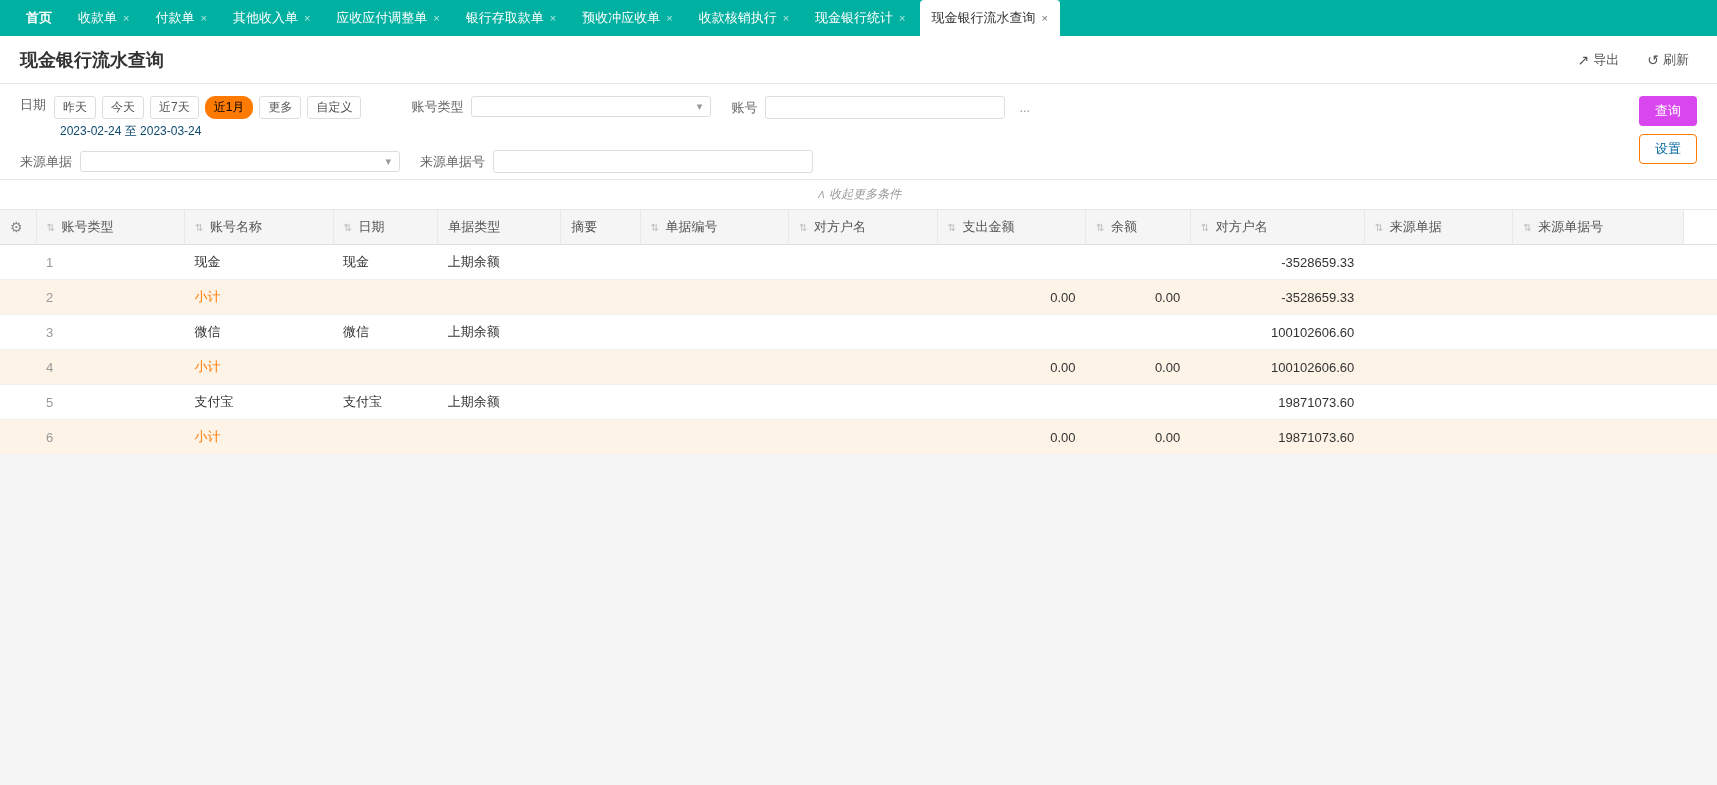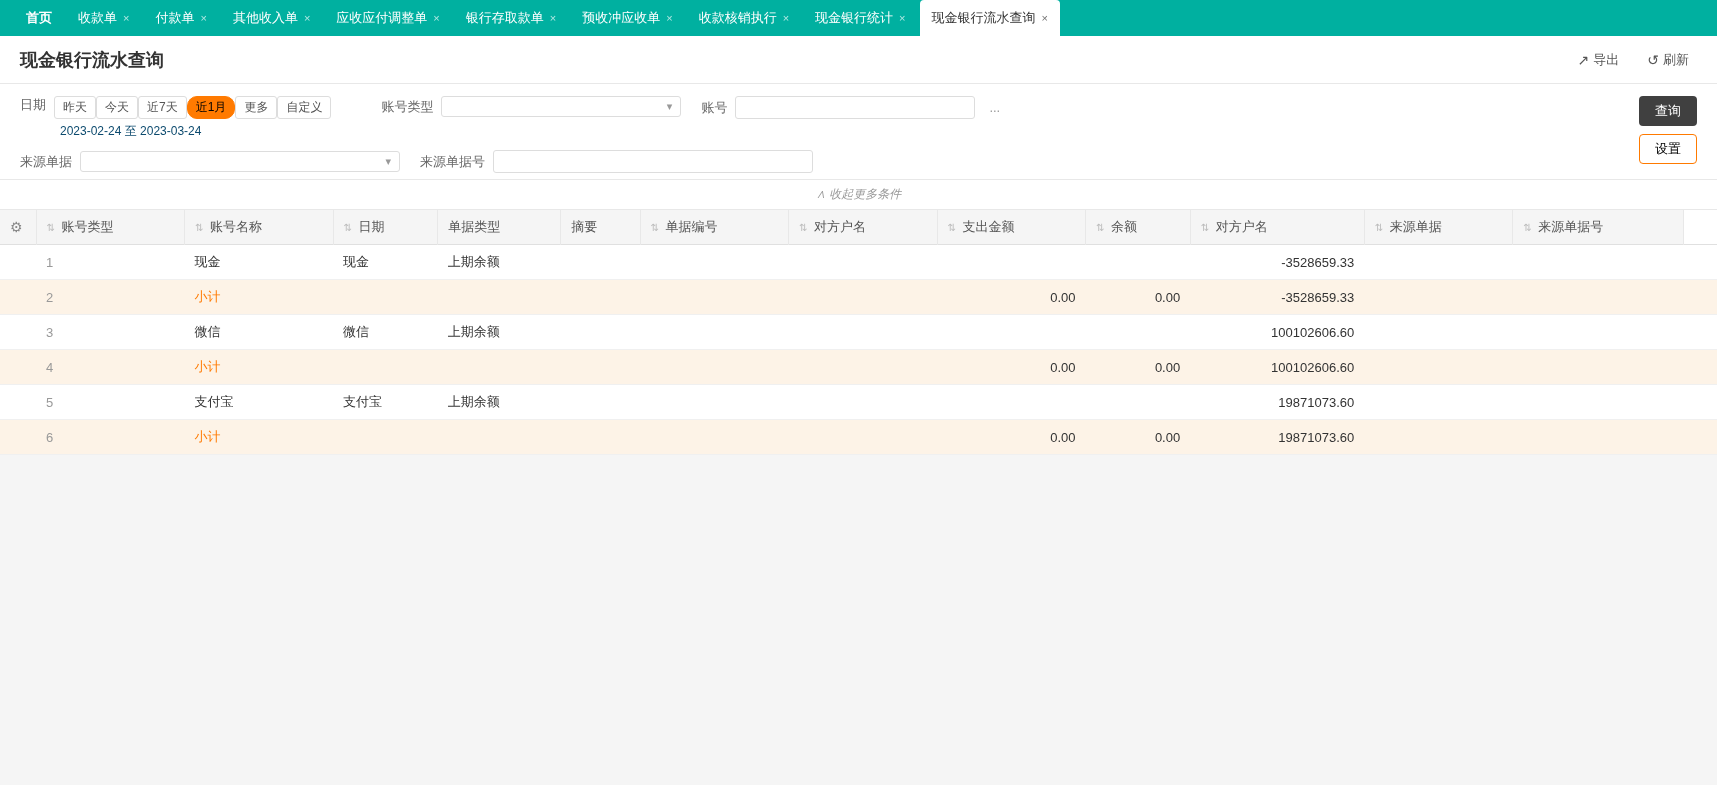--- a/index.html
+++ b/index.html
@@ -68,21 +68,21 @@
       border-radius: 3px;
     }
     .filter-label {
       color: #666;
       font-size: 13px;
       white-space: nowrap;
     }
     .date-options {
       display: flex;
       align-items: flex-end;
-      gap: 0;
+      gap: 6px;
     }
     .date-btn {
       padding: 2px 8px;
       border: 1px solid #ddd;
       border-radius: 3px;
       cursor: pointer;
       font-size: 12px;
       color: #555;
       background: #fff;
     }
@@ -117,31 +117,31 @@
       font-size: 13px;
       outline: none;
     }
     .filter-more-btn {
       color: #999;
       cursor: pointer;
       font-size: 13px;
       padding: 3px 6px;
     }
     .query-btn {
-      background: #404040;
+      background: #d946ef;
       color: #fff;
       border: none;
       border-radius: 4px;
       padding: 6px 16px;
       cursor: pointer;
       font-size: 13px;
     }
     .settings-btn {
       background: #fff;
-      color: #000000;
+      color: #0369a1;
       border: 1px solid #ff7a00;
       border-radius: 4px;
       padding: 5px 14px;
       cursor: pointer;
       font-size: 13px;
     }
 
     
     .collapse-bar {
       text-align: center;

